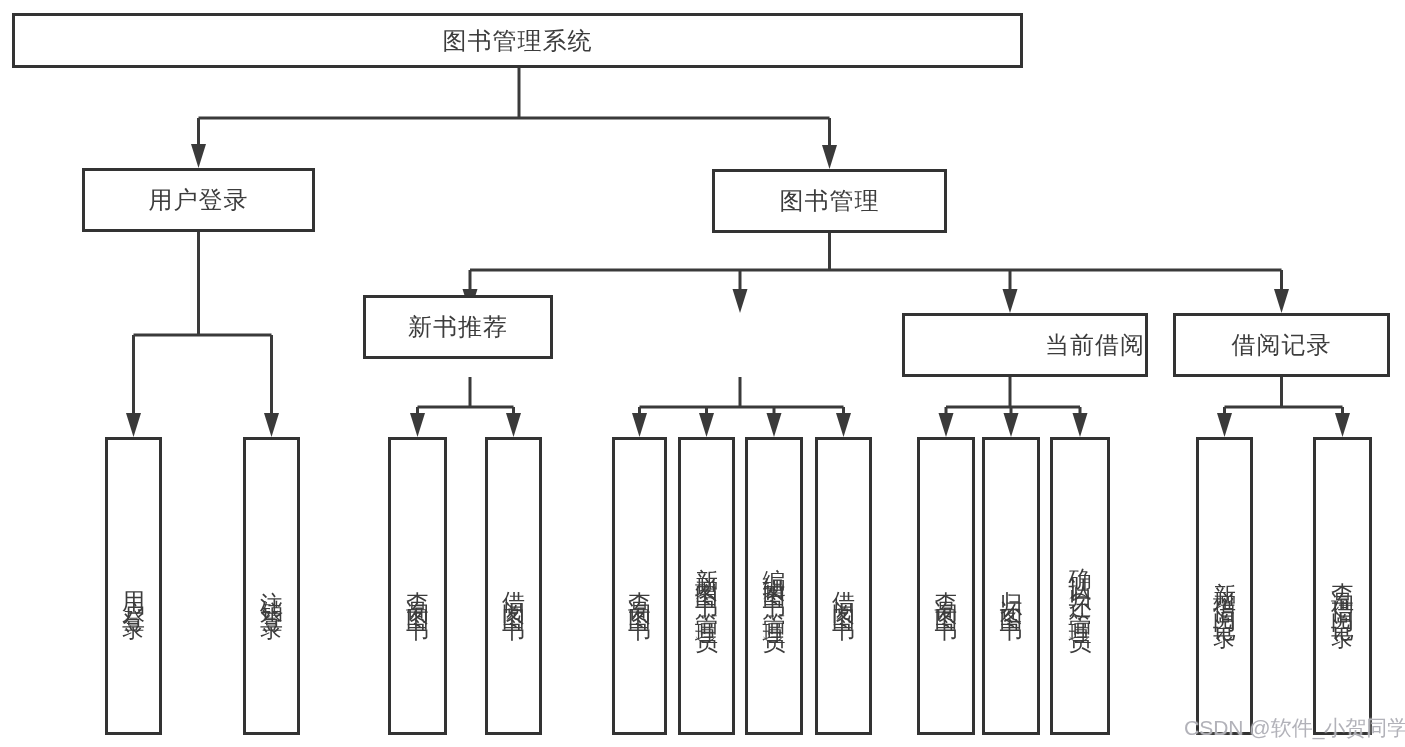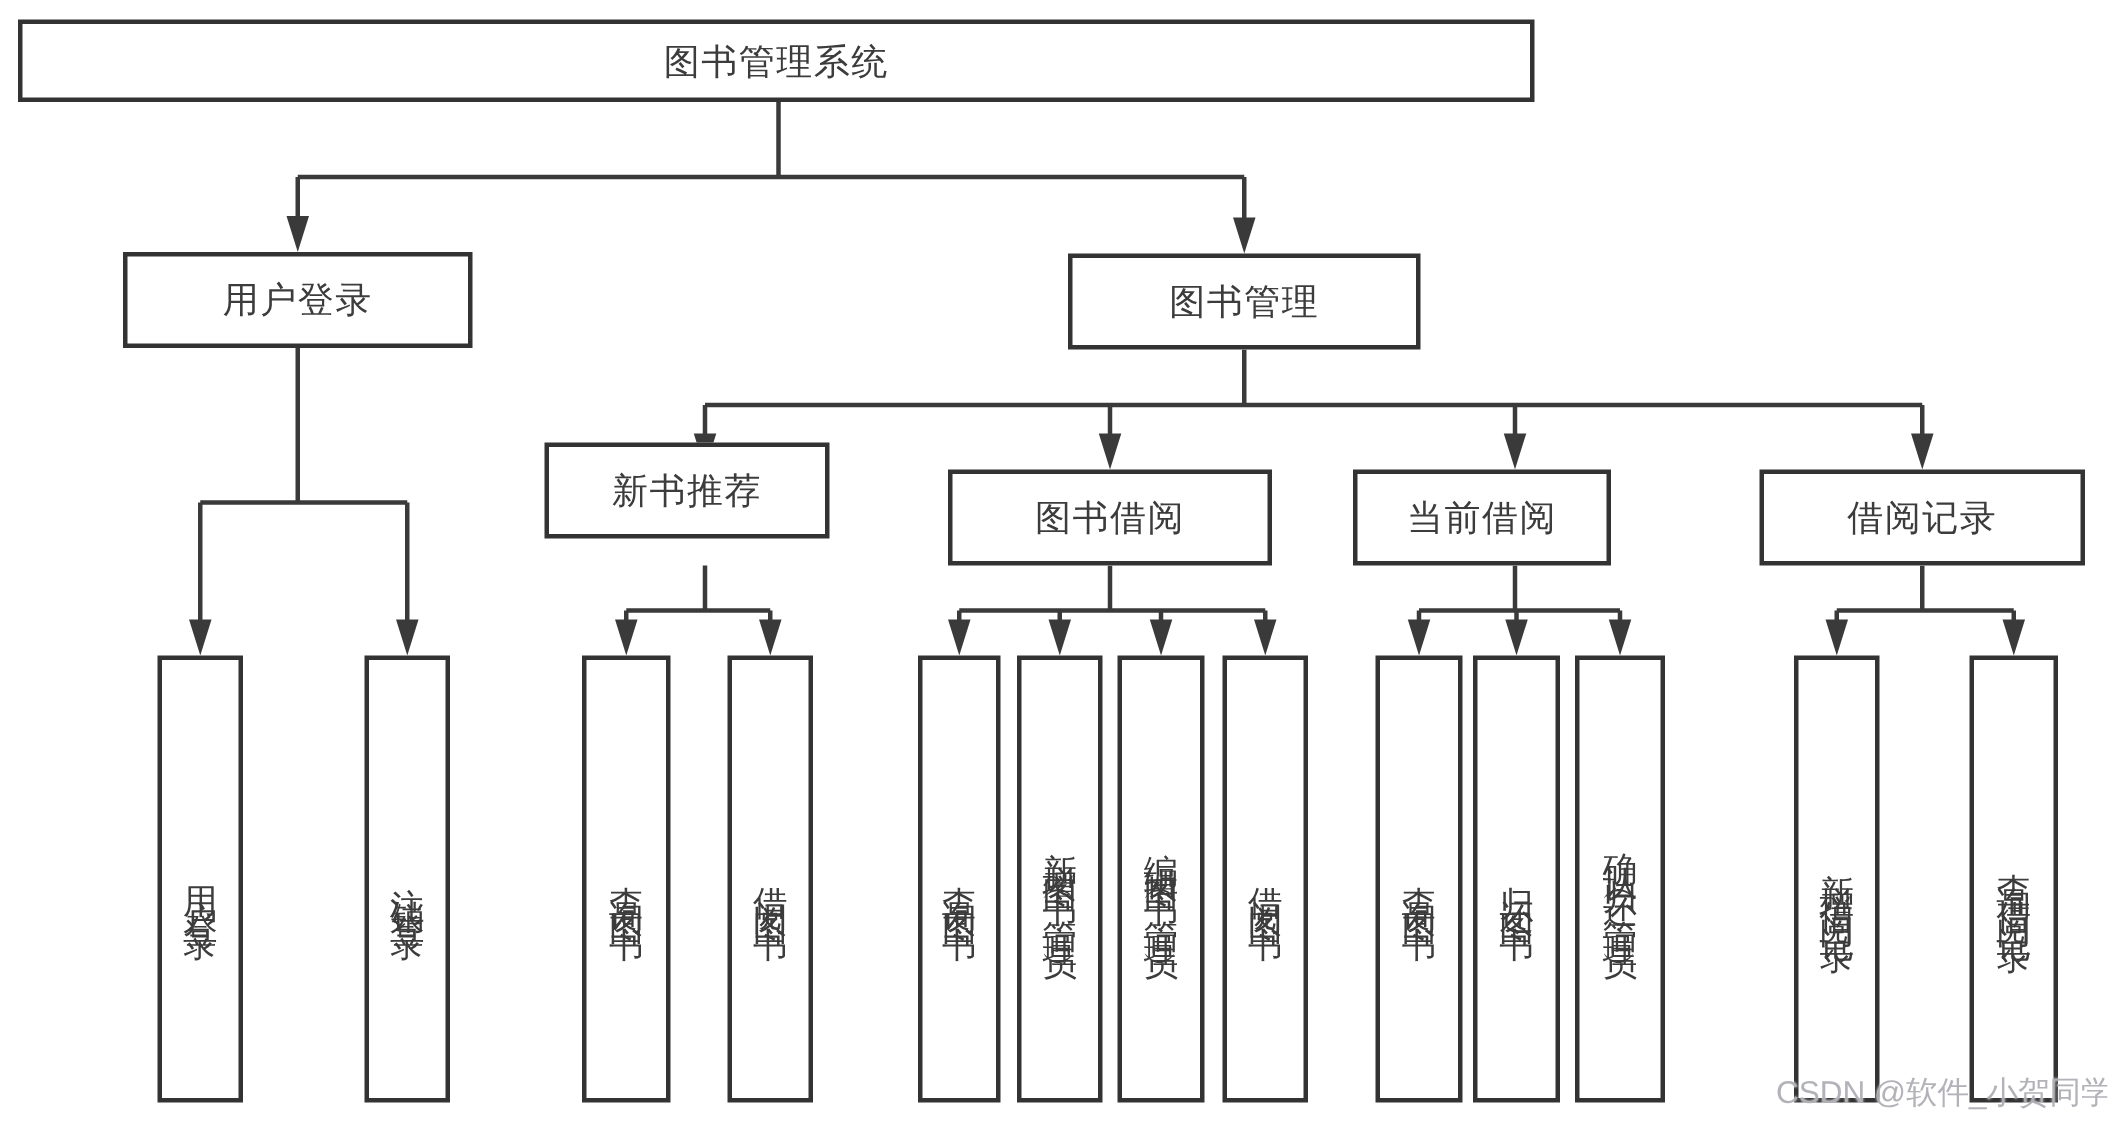--- a/index.html
+++ b/index.html
@@ -122,24 +122,21 @@
   <div class="box hbox" style="left:82px;top:168px;width:233px;height:64px;">
     <span>用户登录</span>
   </div>
   <div class="box hbox" style="left:712px;top:169px;width:235px;height:64px;font-family:Liberation Serif, serif;">
     <span>图书管理</span>
   </div>
 
   <div class="box hbox" style="left:363px;top:295px;width:190px;height:64px;">
     <span>新书推荐</span>
   </div>
-  <div class="box hbox" style="left:632px;top:313px;width:216px;height:64px;">
-    <span>图书借阅</span>
-  </div>
-  <div class="box hbox" style="left:902px;top:313px;width:172px;height:64px;">
+  <div class="box hbox" style="left:902px;top:313px;width:246px;height:64px;justify-content:flex-end;">
     <span>当前借阅</span>
   </div>
   <div class="box hbox" style="left:1173px;top:313px;width:217px;height:64px;">
     <span>借阅记录</span>
   </div>
 
   <div class="box vbox" style="left:105px;top:437px;width:57px;height:298px;">
     <span class="vtext">用户登录</span>
   </div>
   <div class="box vbox" style="left:243px;top:437px;width:57px;height:298px;">

